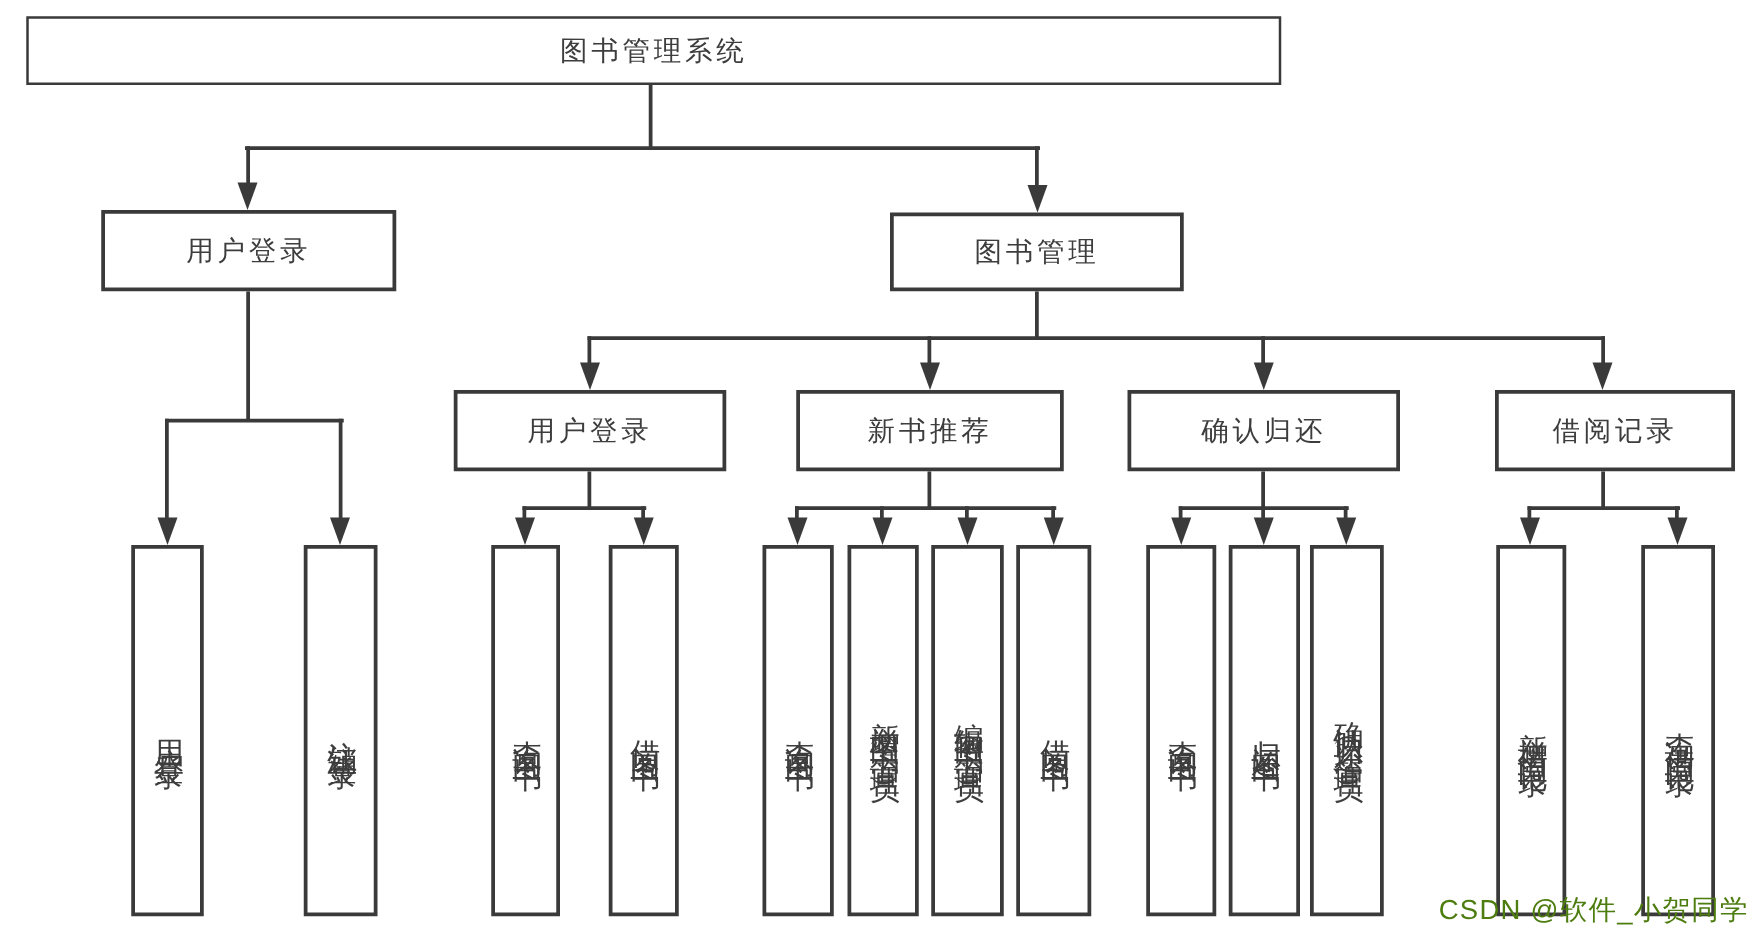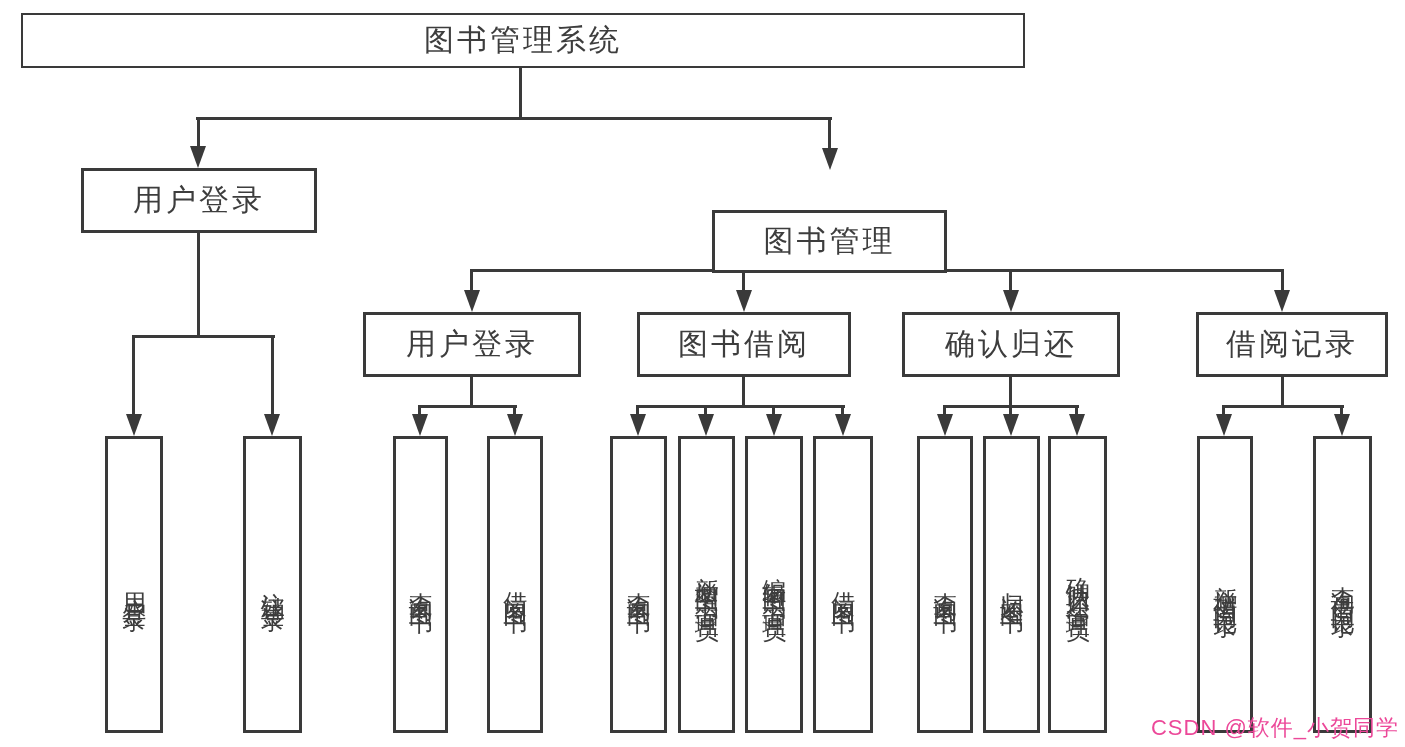--- a/index.html
+++ b/index.html
@@ -1,27 +1,27 @@
 <!DOCTYPE html>
 <html><head>
 <meta charset="utf-8">
 <style>
   html,body{margin:0;padding:0;background:#ffffff;}
   body{font-family:"Liberation Sans",sans-serif;}
   .stage{position:relative;width:1405px;height:747px;background:#ffffff;overflow:hidden;}
   .box{position:absolute;box-sizing:border-box;border:3px solid #3a3a3a;background:#ffffff;
        display:flex;align-items:center;justify-content:center;color:#3d3d3d;}
   .root{border-width:2px;}
-  .hbox{font-size:30px;letter-spacing:3px;white-space:nowrap;}
+  .hbox{font-size:22px;letter-spacing:3px;white-space:nowrap;}
   .vbox{writing-mode:vertical-rl;text-orientation:mixed;font-size:24px;letter-spacing:6px;line-height:1.1;}
   .vl{position:absolute;width:3px;background:#3a3a3a;}
   .hl{position:absolute;height:3px;background:#3a3a3a;}
   .arr{position:absolute;width:0;height:0;border-left:8px solid transparent;
        border-right:8px solid transparent;border-top:22px solid #3a3a3a;}
-  .watermark{position:absolute;right:6px;bottom:4px;font-size:22px;color:#ec4899;
+  .watermark{position:absolute;right:6px;bottom:4px;font-size:22px;color:#4d7c0f;
              letter-spacing:1px;z-index:5;white-space:nowrap;}
 </style>
 </head>
 <body>
 
 <div class="stage">
 
   <div class="vl" style="left:519px;top:68px;height:51px;"></div>
   <div class="hl" style="left:196px;top:117px;width:636px;"></div>
   <div class="vl" style="left:197px;top:117px;height:31px;"></div>
@@ -77,24 +77,24 @@
   <div class="vl" style="left:1281px;top:377px;height:30px;"></div>
   <div class="hl" style="left:1222px;top:405px;width:122px;"></div>
   <div class="vl" style="left:1222px;top:405px;height:11px;"></div>
   <div class="arr" style="left:1216px;top:414px;"></div>
   <div class="vl" style="left:1340px;top:405px;height:11px;"></div>
   <div class="arr" style="left:1334px;top:414px;"></div>
 
   <div class="box hbox root" style="left:21px;top:13px;width:1004px;height:55px;">图书管理系统</div>
 
   <div class="box hbox" style="left:81px;top:168px;width:236px;height:65px;">用户登录</div>
-  <div class="box hbox" style="left:712px;top:170px;width:235px;height:63px;margin-top:40px;">图书管理</div>
+  <div class="box hbox" style="left:712px;top:170px;width:235px;height:63px;">图书管理</div>
 
   <div class="box hbox" style="left:363px;top:312px;width:218px;height:65px;">用户登录</div>
-  <div class="box hbox" style="left:637px;top:312px;width:214px;height:65px;">图书借阅</div>
+  <div class="box hbox" style="left:637px;top:312px;width:214px;height:65px;">新书推荐</div>
   <div class="box hbox" style="left:902px;top:312px;width:218px;height:65px;">确认归还</div>
   <div class="box hbox" style="left:1196px;top:312px;width:192px;height:65px;text-align:center;">借阅记录</div>
 
   <div class="box vbox" style="left:105px;top:436px;width:58px;height:297px;">用户登录</div>
   <div class="box vbox" style="left:243px;top:436px;width:59px;height:297px;">注销登录</div>
 
   <div class="box vbox" style="left:393px;top:436px;width:55px;height:297px;">查询图书</div>
   <div class="box vbox" style="left:487px;top:436px;width:56px;height:297px;">借阅图书</div>
 
   <div class="box vbox" style="left:610px;top:436px;width:57px;height:297px;">查询图书</div>

